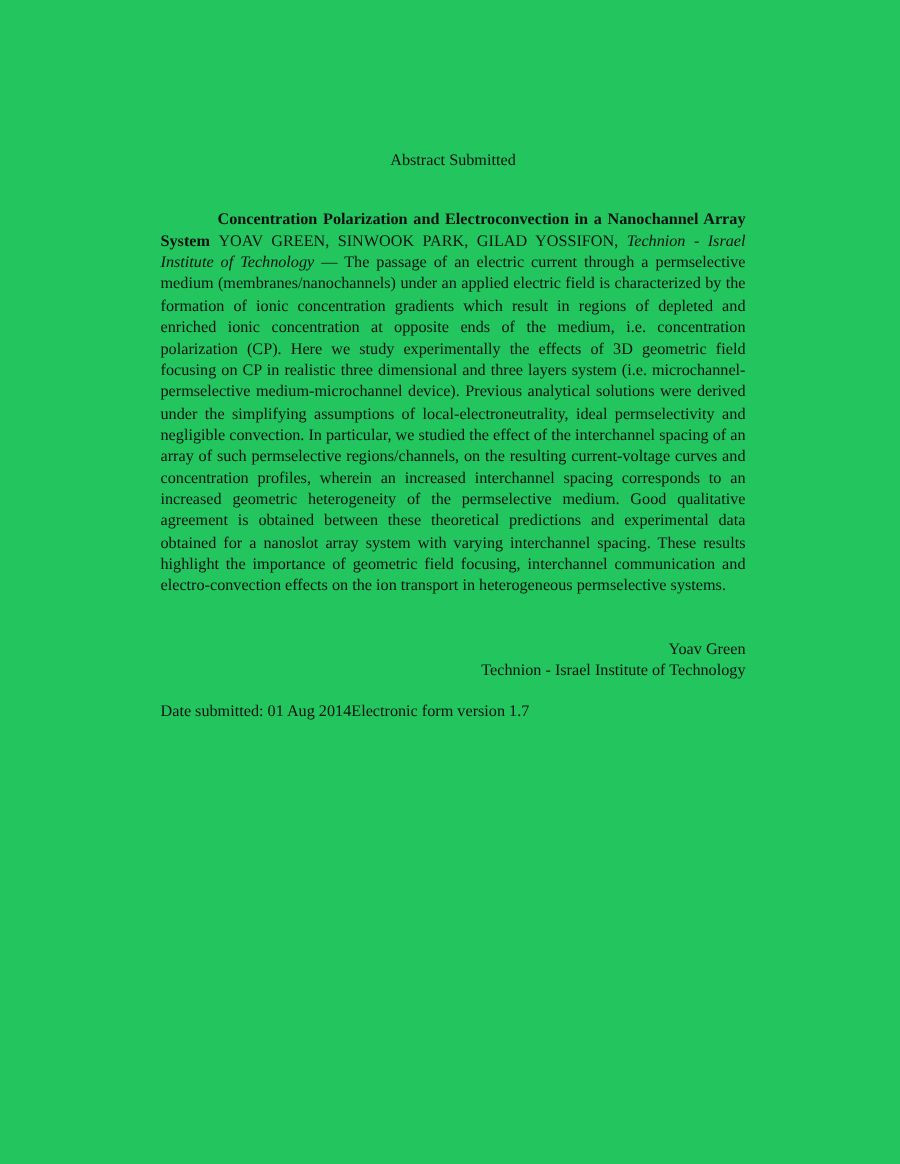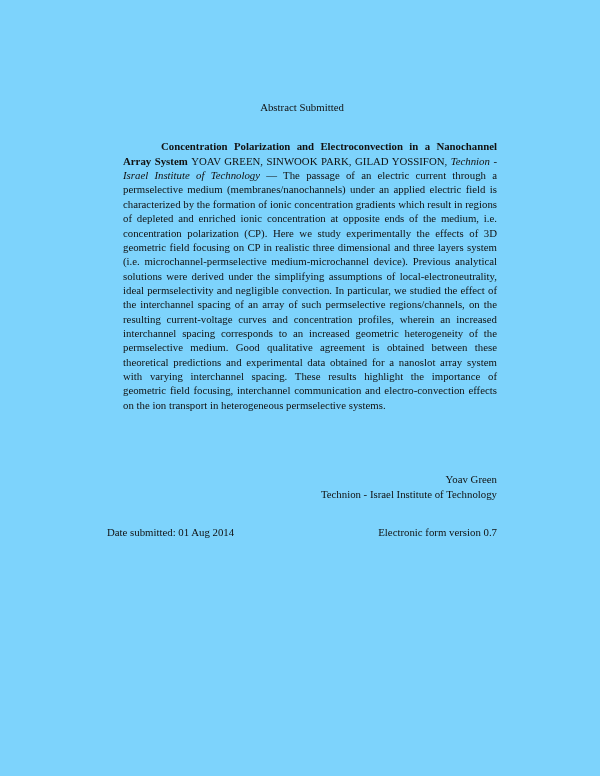--- a/index.html
+++ b/index.html
@@ -5,75 +5,74 @@
   html, body {
     margin: 0;
     padding: 0;
     background: #ffffff;
   }
   .page {
     position: relative;
     width: 600px;
     height: 776px;
     margin: 0 auto;
-    background: #7dd3fc;
+    background: #22c55e;
     color: #111111;
     font-family: "Liberation Serif", "DejaVu Serif", serif;
     font-size: 10.8px;
     line-height: 1.33;
     box-sizing: border-box;
     padding: 100px 103px 0 107px;
   }
   .header {
     text-align: center;
   }
   .header div {
     margin: 0;
   }
   .abstract {
-    margin: 25px 0 0 16px;
+    margin: 25px 0 0 0;
     text-align: justify;
     text-indent: 38px;
   }
   .abstract .title {
     font-weight: bold;
   }
   .abstract .authors {
     font-weight: normal;
   }
   .abstract .affiliation {
     font-style: italic;
   }
   .signature {
-    margin-top: 60px;
+    margin-top: 28px;
     text-align: right;
   }
   .signature div {
     margin: 0;
   }
   .footer-row {
-    margin-top: 24px;
+    margin-top: 12px;
     display: flex;
-    justify-content: space-between;
   }
 </style>
 </head>
 <body>
 
 <div class="page">
 
   <div class="header">
     <div>Abstract Submitted</div>
   </div>
 
   <p class="abstract"><span class="title">Concentration Polarization and Electroconvection in a Nanochannel Array System </span><span class="authors">YOAV GREEN, SINWOOK PARK, GILAD YOSSIFON, </span><span class="affiliation">Technion - Israel Institute of Technology</span><span class="body-text"> — The passage of an electric current through a permselective medium (membranes/nanochannels) under an applied electric field is characterized by the formation of ionic concentration gradients which result in regions of depleted and enriched ionic concentration at opposite ends of the medium, i.e. concentration polarization (CP). Here we study experimentally the effects of 3D geometric field focusing on CP in realistic three dimensional and three layers system (i.e. microchannel-permselective medium-microchannel device). Previous analytical solutions were derived under the simplifying assumptions of local-electroneutrality, ideal permselectivity and negligible convection. In particular, we studied the effect of the interchannel spacing of an array of such permselective regions/channels, on the resulting current-voltage curves and concentration profiles, wherein an increased interchannel spacing corresponds to an increased geometric heterogeneity of the permselective medium. Good qualitative agreement is obtained between these theoretical predictions and experimental data obtained for a nanoslot array system with varying interchannel spacing. These results highlight the importance of geometric field focusing, interchannel communication and electro-convection effects on the ion transport in heterogeneous permselective systems.</span></p>
 
   <div class="signature">
     <div>Yoav Green</div>
     <div>Technion - Israel Institute of Technology</div>
   </div>
 
   <div class="footer-row">
     <span>Date submitted: 01 Aug 2014</span>
-    <span>Electronic form version 0.7</span>
+    <span>Electronic form version 1.7</span>
   </div>
 
 </div>
 
 </body></html>

